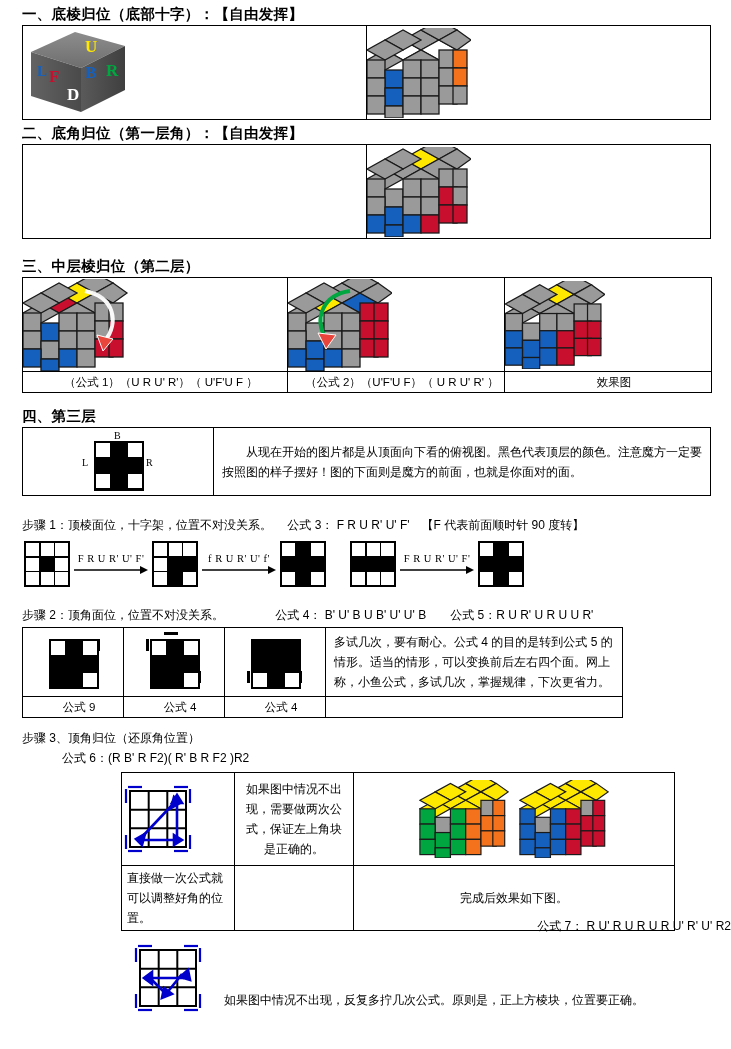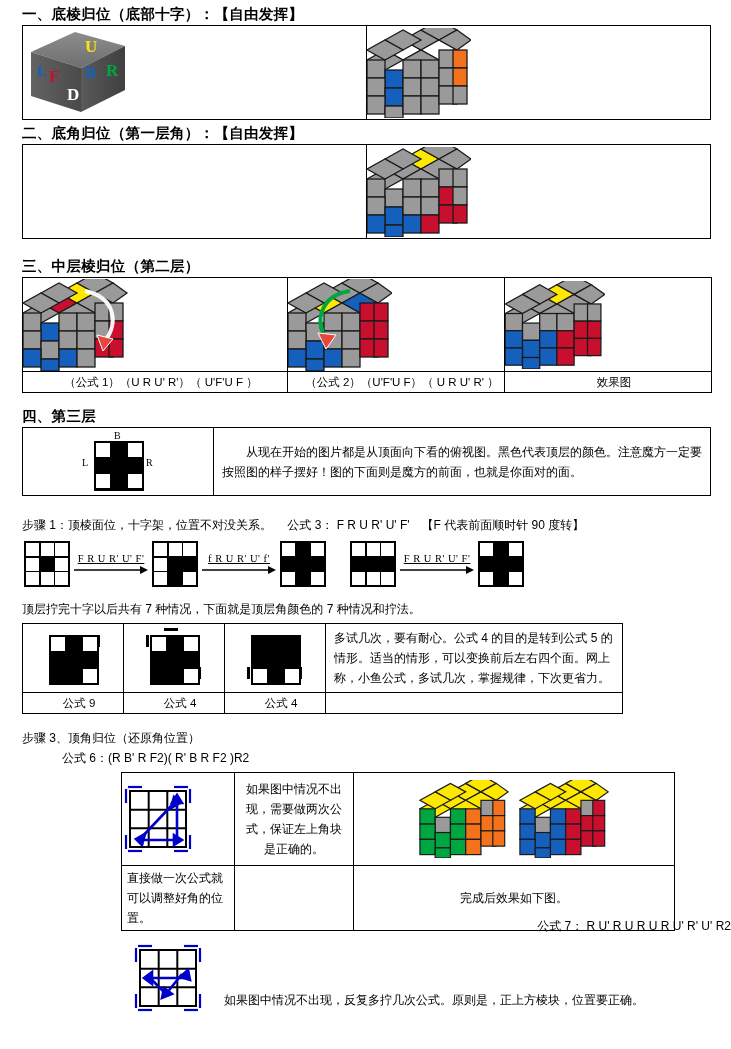--- a/index.html
+++ b/index.html
@@ -13,21 +13,21 @@
     font-size:14.5px;font-weight:bold;letter-spacing:.3px;
     margin:0 0 3px 22px;line-height:16px;white-space:nowrap;
   }
   .tbl{border-collapse:collapse;margin-left:22px;background:#fff;}
   .tbl td{border:1px solid #000;vertical-align:middle;text-align:center;padding:0;}
   .cap{font-size:11.5px;line-height:18px;padding:2px 2px;}
   .stepline{margin:6px 0 4px 22px;font-size:12px;line-height:19px;white-space:nowrap;}
   .ind{margin-left:62px;}
   .celltext{font-size:12px;line-height:20px;padding:4px 8px;text-align:left;}
   .celltext.c{text-align:center;}
-  .flowrow{display:flex;align-items:center;margin:6px 0 4px 24px;gap:0;text-decoration:underline;}
+  .flowrow{display:flex;align-items:center;margin:6px 0 4px 24px;gap:0;}
   .arrowgrp{display:flex;flex-direction:column;align-items:center;margin:0 4px;}
   .arrowlbl{font-size:10.5px;font-family:"Liberation Serif",serif;letter-spacing:.5px;white-space:nowrap;margin-bottom:1px;}
   .arrowline{width:74px;height:10px;}
   .sq3{display:grid;grid-template-columns:repeat(3,1fr);grid-template-rows:repeat(3,1fr);
        border:2px solid #000;background:#000;gap:1.5px;}
   .sq3 i{display:block;background:#fff;}
   .sq3 i.on{background:#000;}
   .cap-row td{height:20px;padding-left:12px;}
   svg{display:block;}
 </style>
@@ -382,21 +382,21 @@
           <i class="on"></i>
           <i class="on"></i>
         <i></i>
           <i class="on"></i>
           <i></i>
       </div>
     </div>
   </div>
 
   <div style="position:absolute;left:0;top:600px;width:731px;">
-    <div class="stepline" style="margin-top:0;margin-bottom:4px;">顶层拧完十字以后共有 7 种情况，下面就是顶层角颜色的 7 种情况和拧法。</div>
+    <div class="stepline" style="margin-bottom:2px;">步骤 2：顶角面位，位置不对没关系。　　　　 公式 4： B' U' B U B' U' U' B　　公式 5：R U R' U R U U R'</div>
 
     <table class="tbl">
       <tbody>
           <tr>
         <td style="width:100px;height:60px;">
           <div style="position:relative;width:64px;height:54px;margin:0 auto;">
             <div class="sq3" style="position:absolute;left:8px;top:4px;width:46px;height:46px;">
               <i></i>
                   <i class="on"></i>
                   <i></i>

